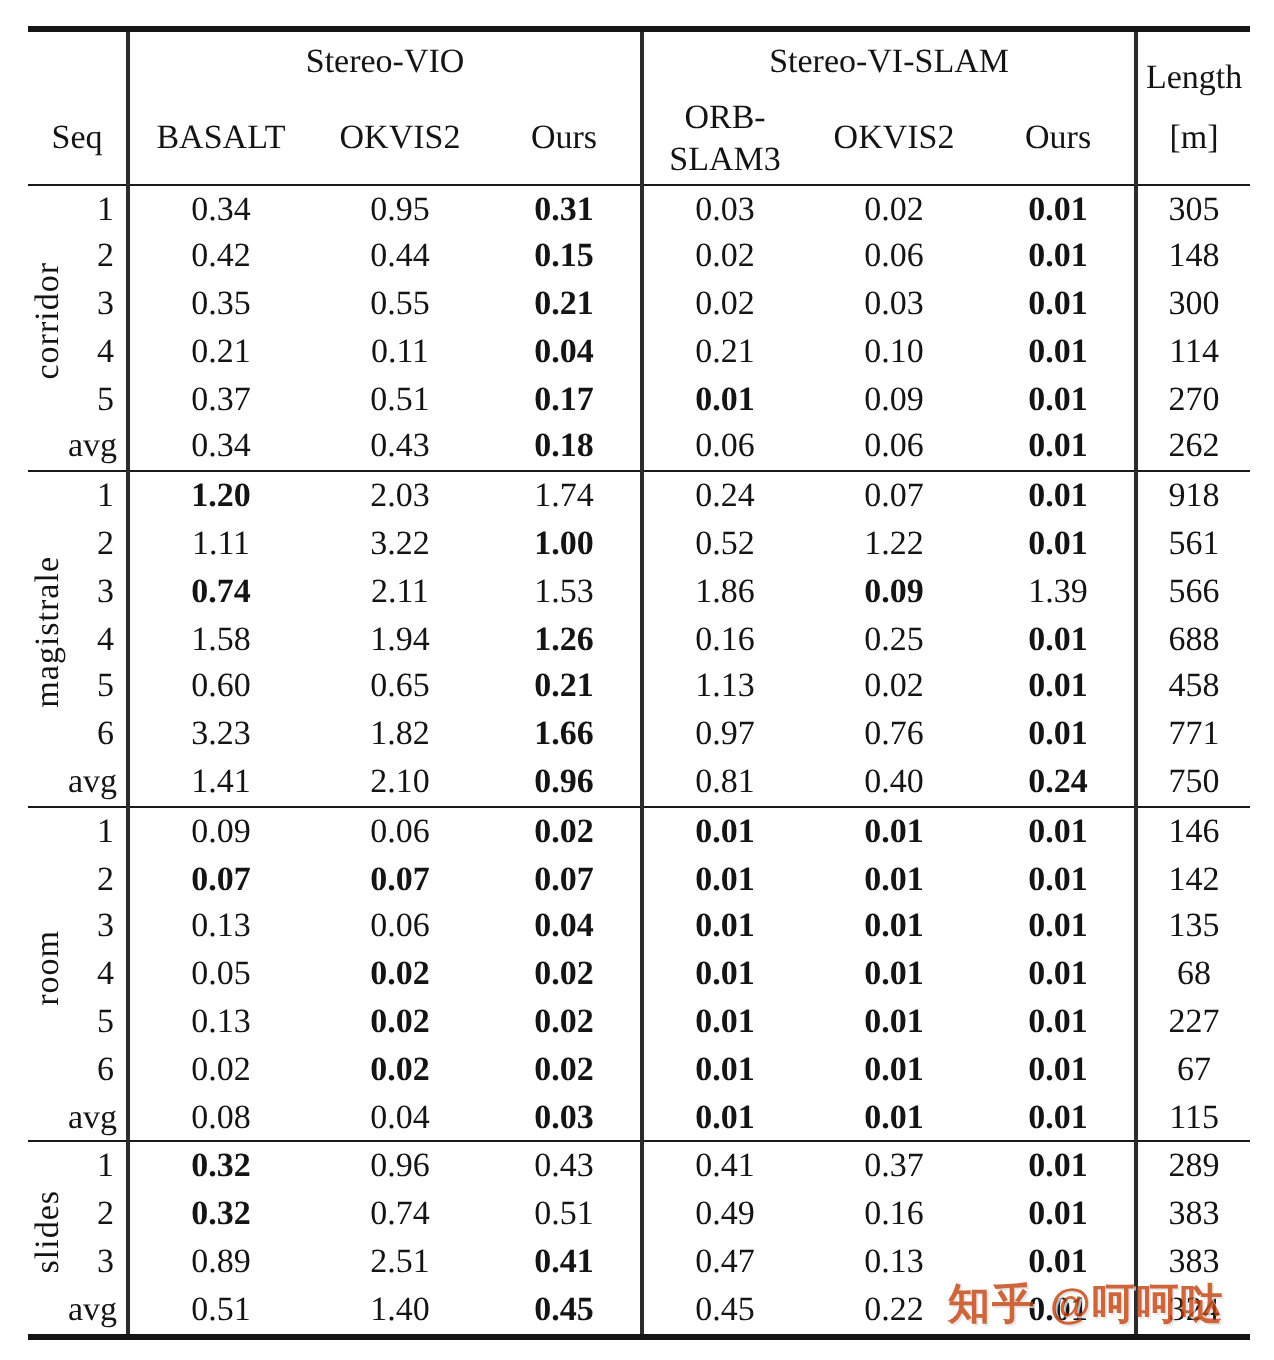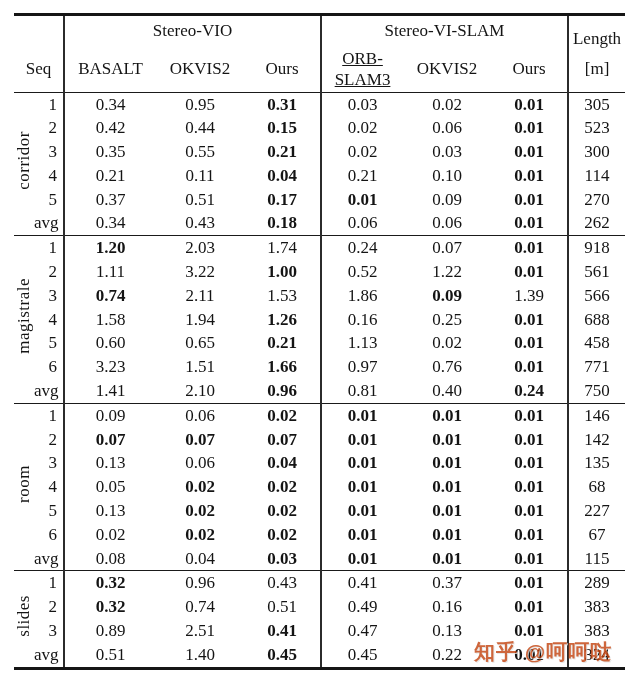--- a/index.html
+++ b/index.html
@@ -28,21 +28,21 @@
     font-weight: normal;
     text-align: center;
     vertical-align: middle;
     padding: 0;
     line-height: 23.8px;
     height: 23.8px;
     overflow: hidden;
   }
   thead tr.grp-row th { height: 28px; line-height: 30px; }
   thead tr.col-row th { height: 46px; }
-  th.orb { line-height: 21px; padding: 0 10px; text-decoration: underline; }
+  th.orb { line-height: 21px; padding: 0 10px; }
   th.len-h { line-height: 21px; margin-left: 34px; }
   .br { border-right: 2px solid #2b2b2b; }
   td.seq { text-align: right; padding-right: 6px; }
   td.num { text-align: center; }
   td.b { font-weight: 700; }
   td.rot-cell { padding: 0; vertical-align: middle; text-align: center; }
   .rot {
     display: inline-block;
     writing-mode: vertical-rl;
     transform: rotate(180deg);
@@ -115,21 +115,21 @@
           <td class="num">305</td>
         </tr>
         <tr>
           <td class="seq br">2</td>
           <td class="num">0.42</td>
           <td class="num">0.44</td>
           <td class="num br b">0.15</td>
           <td class="num">0.02</td>
           <td class="num">0.06</td>
           <td class="num br b">0.01</td>
-          <td class="num">523</td>
+          <td class="num">148</td>
         </tr>
         <tr>
           <td class="seq br">3</td>
           <td class="num">0.35</td>
           <td class="num">0.55</td>
           <td class="num br b">0.21</td>
           <td class="num">0.02</td>
           <td class="num">0.03</td>
           <td class="num br b">0.01</td>
           <td class="num">300</td>
@@ -213,21 +213,21 @@
           <td class="num">0.65</td>
           <td class="num br b">0.21</td>
           <td class="num">1.13</td>
           <td class="num">0.02</td>
           <td class="num br b">0.01</td>
           <td class="num">458</td>
         </tr>
         <tr>
           <td class="seq br">6</td>
           <td class="num">3.23</td>
-          <td class="num">1.51</td>
+          <td class="num">1.82</td>
           <td class="num br b">1.66</td>
           <td class="num">0.97</td>
           <td class="num">0.76</td>
           <td class="num br b">0.01</td>
           <td class="num">771</td>
         </tr>
         <tr>
           <td class="seq br">avg</td>
           <td class="num">1.41</td>
           <td class="num">2.10</td>

